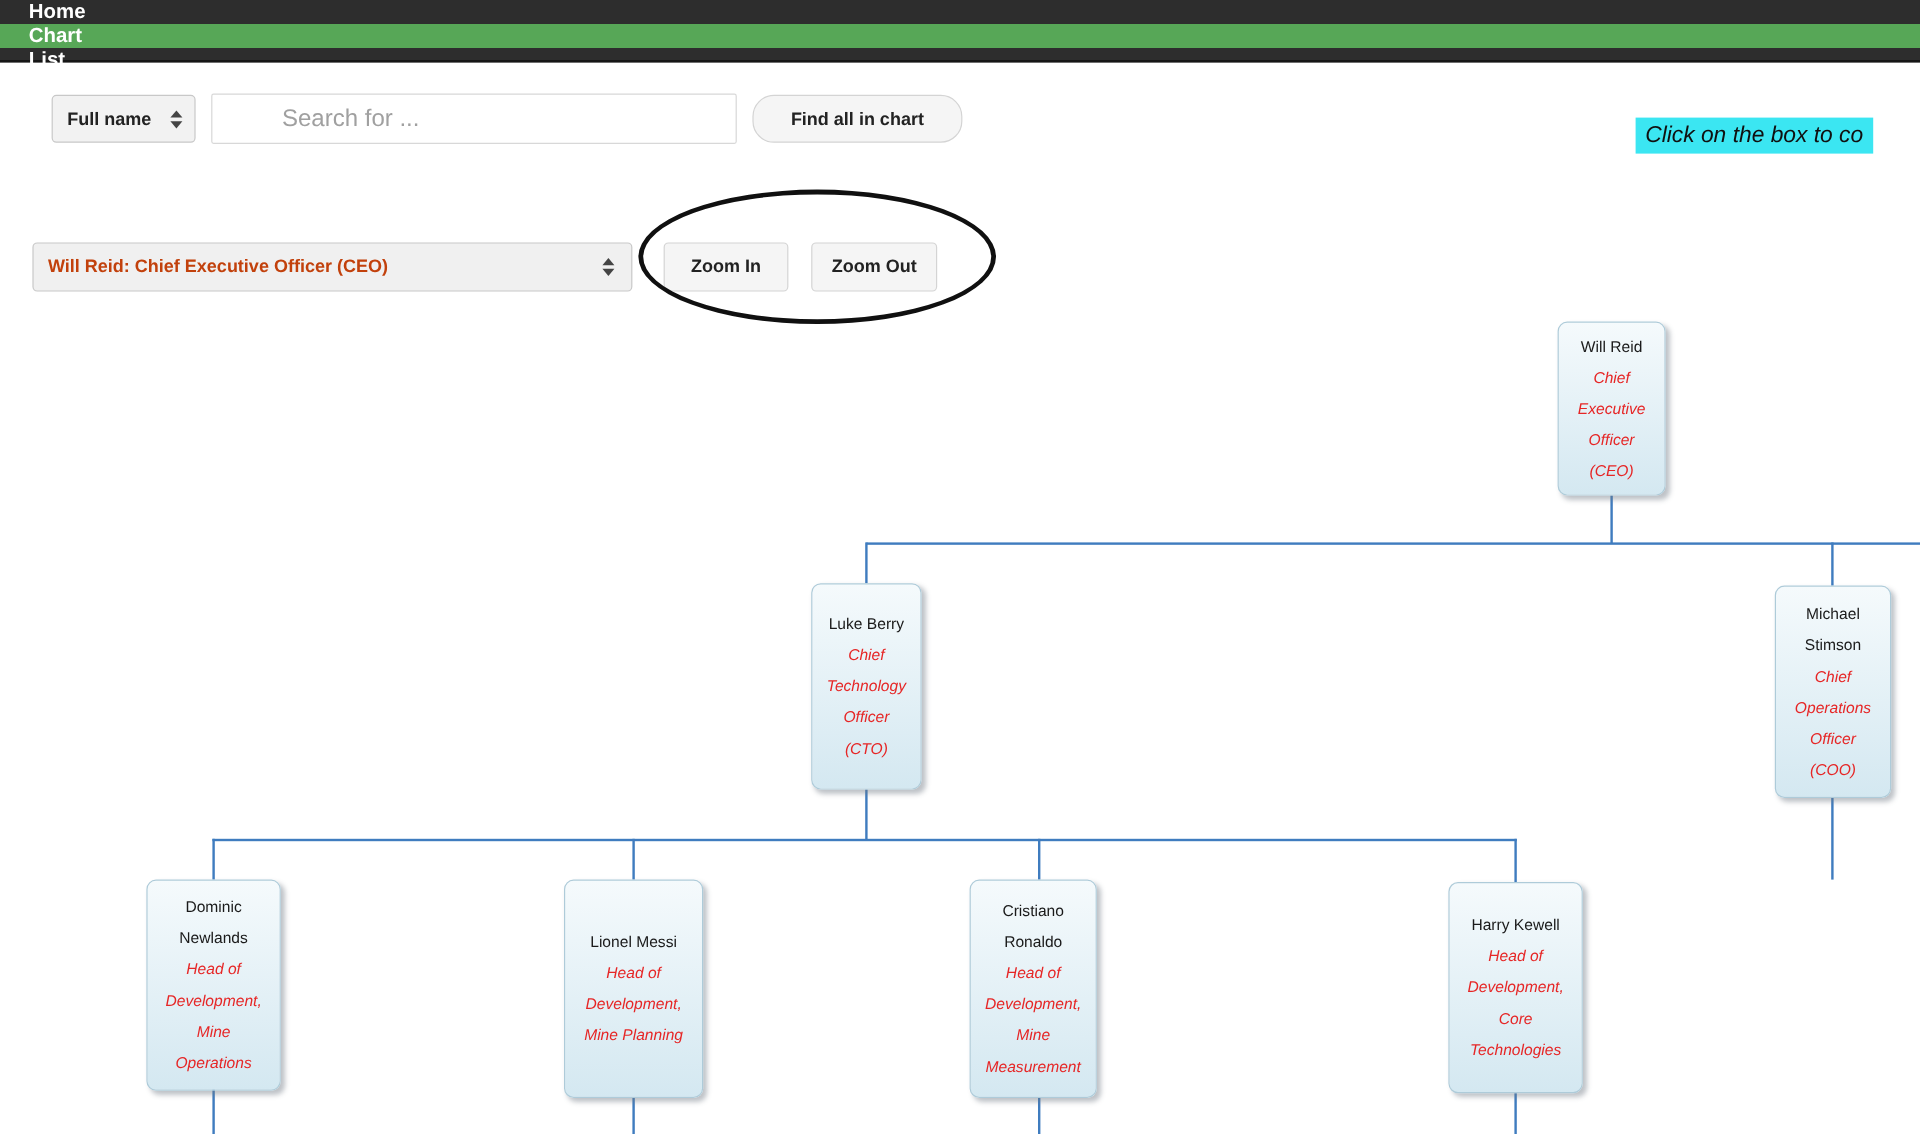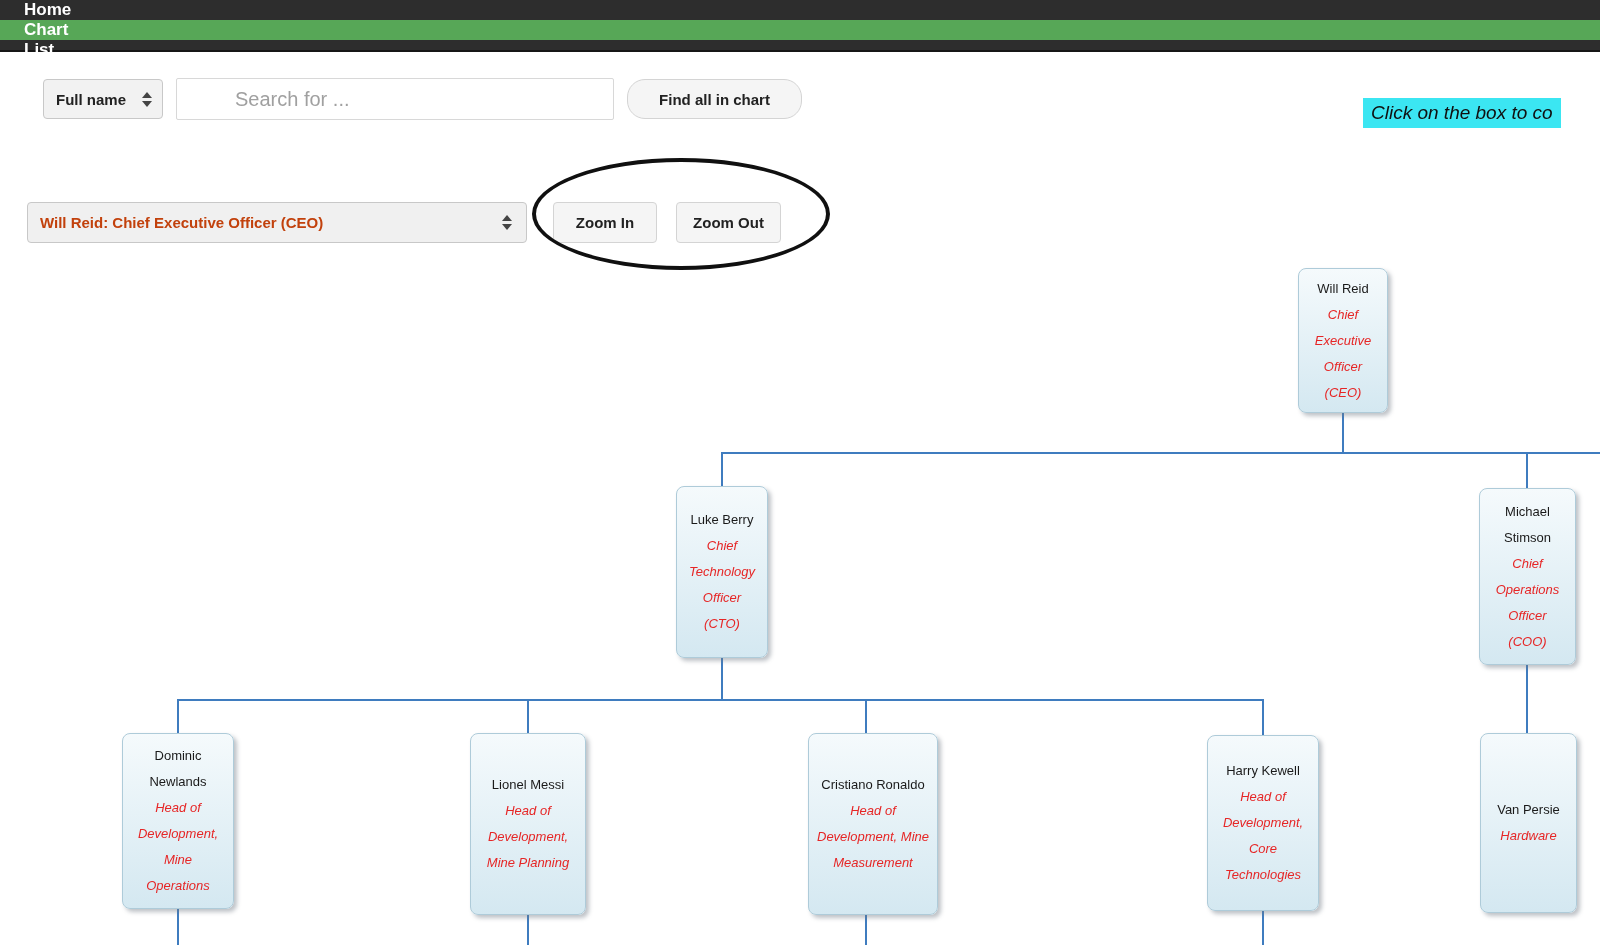--- a/index.html
+++ b/index.html
@@ -98,31 +98,27 @@
       <div class="node-title">Chief Operations Officer (COO)</div>
     </div>
     <div class="org-node" style="left: 122px; top: 733px; width: 112px; height: 176px;">
       <div class="node-name">Dominic Newlands</div>
       <div class="node-title">Head of Development, Mine Operations</div>
     </div>
     <div class="org-node" style="left: 470px; top: 733px; width: 116px; height: 182px;">
       <div class="node-name">Lionel Messi</div>
       <div class="node-title">Head of Development, Mine Planning</div>
     </div>
-    <div class="org-node" style="left: 808px; top: 733px; width: 130px; height: 182px;">
+    <div class="org-node" style="left: 808px; top: 733px; width: 106px; height: 182px;">
       <div class="node-name">Cristiano Ronaldo</div>
       <div class="node-title">Head of Development, Mine Measurement</div>
     </div>
     <div class="org-node" style="left: 1207px; top: 735px; width: 112px; height: 176px;">
       <div class="node-name">Harry Kewell</div>
       <div class="node-title">Head of Development, Core Technologies</div>
-    </div>
-    <div class="org-node" style="left: 1480px; top: 733px; width: 97px; height: 180px;">
-      <div class="node-name">Van Persie</div>
-      <div class="node-title">Hardware</div>
     </div>
   </div>
 
 <nav class="navbar">
     <div class="nav-item">Home</div>
     <div class="nav-item active">Chart</div>
     <div class="nav-item">List</div>
     <div class="nav-item">Report</div>
     <div class="nav-item">Add</div>
     <div class="nav-item">Edit</div>

